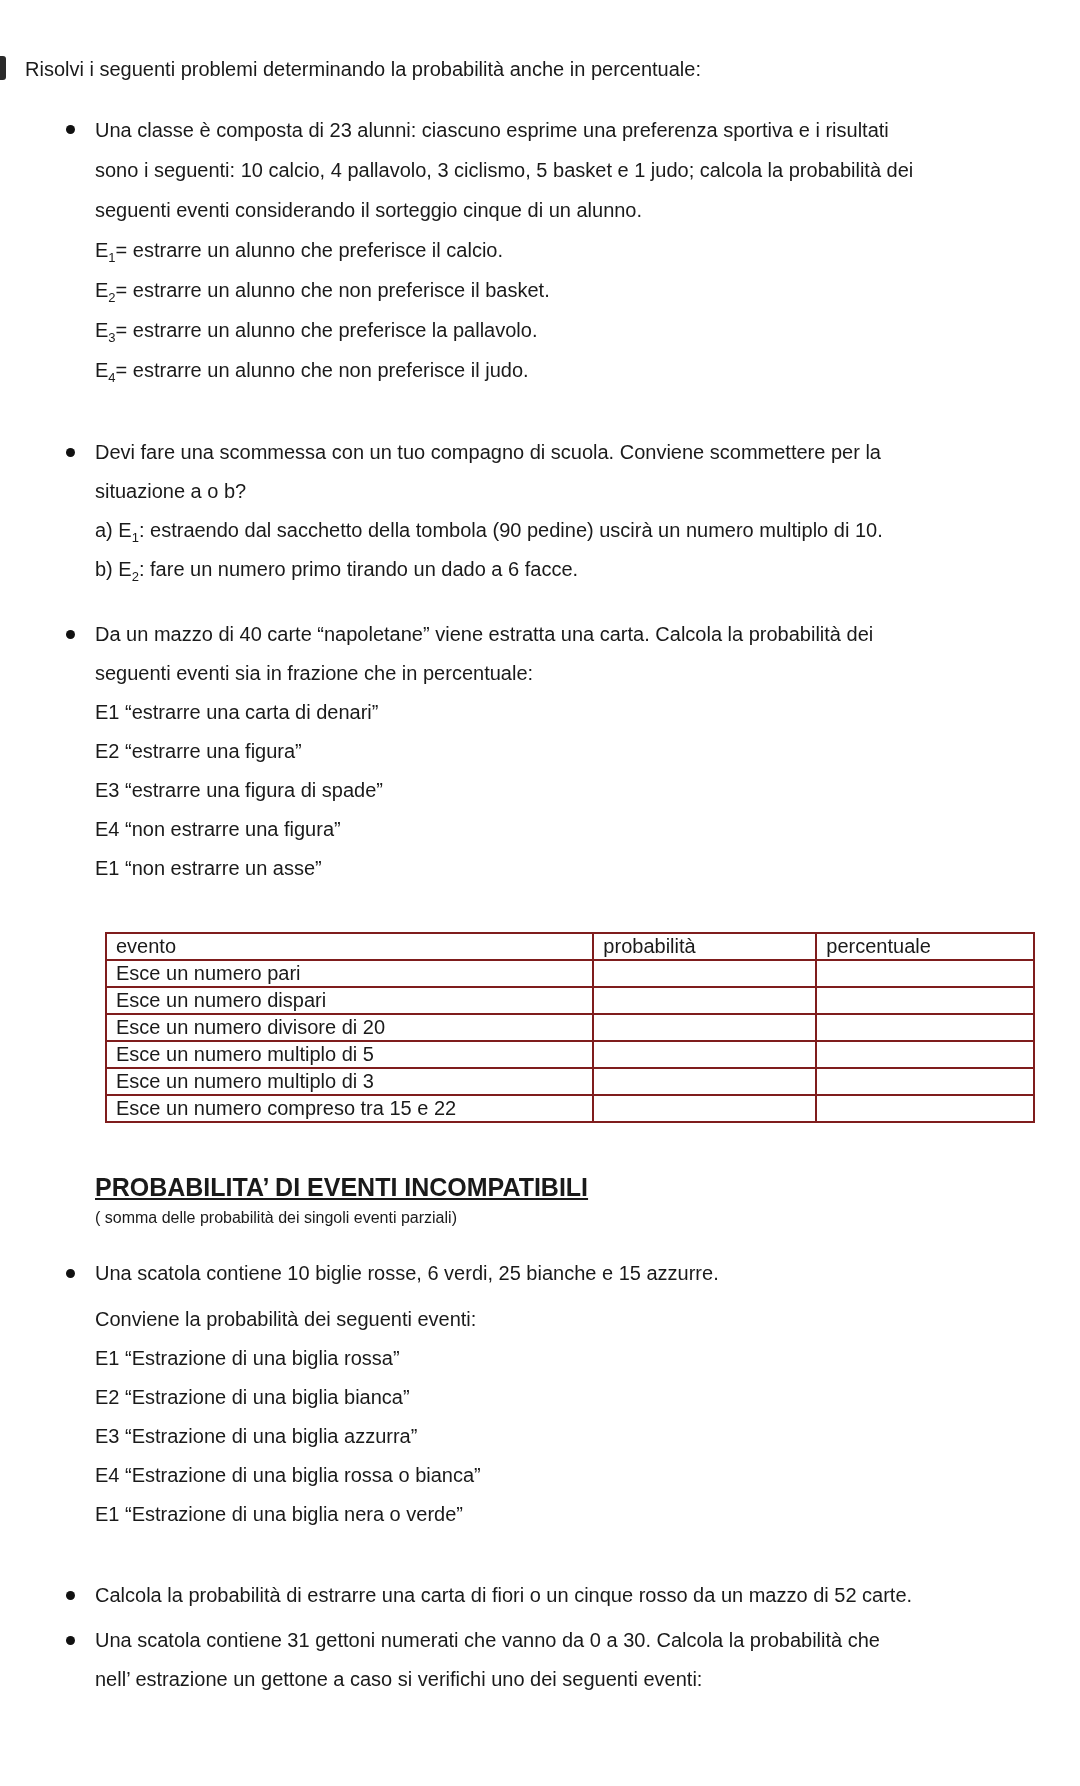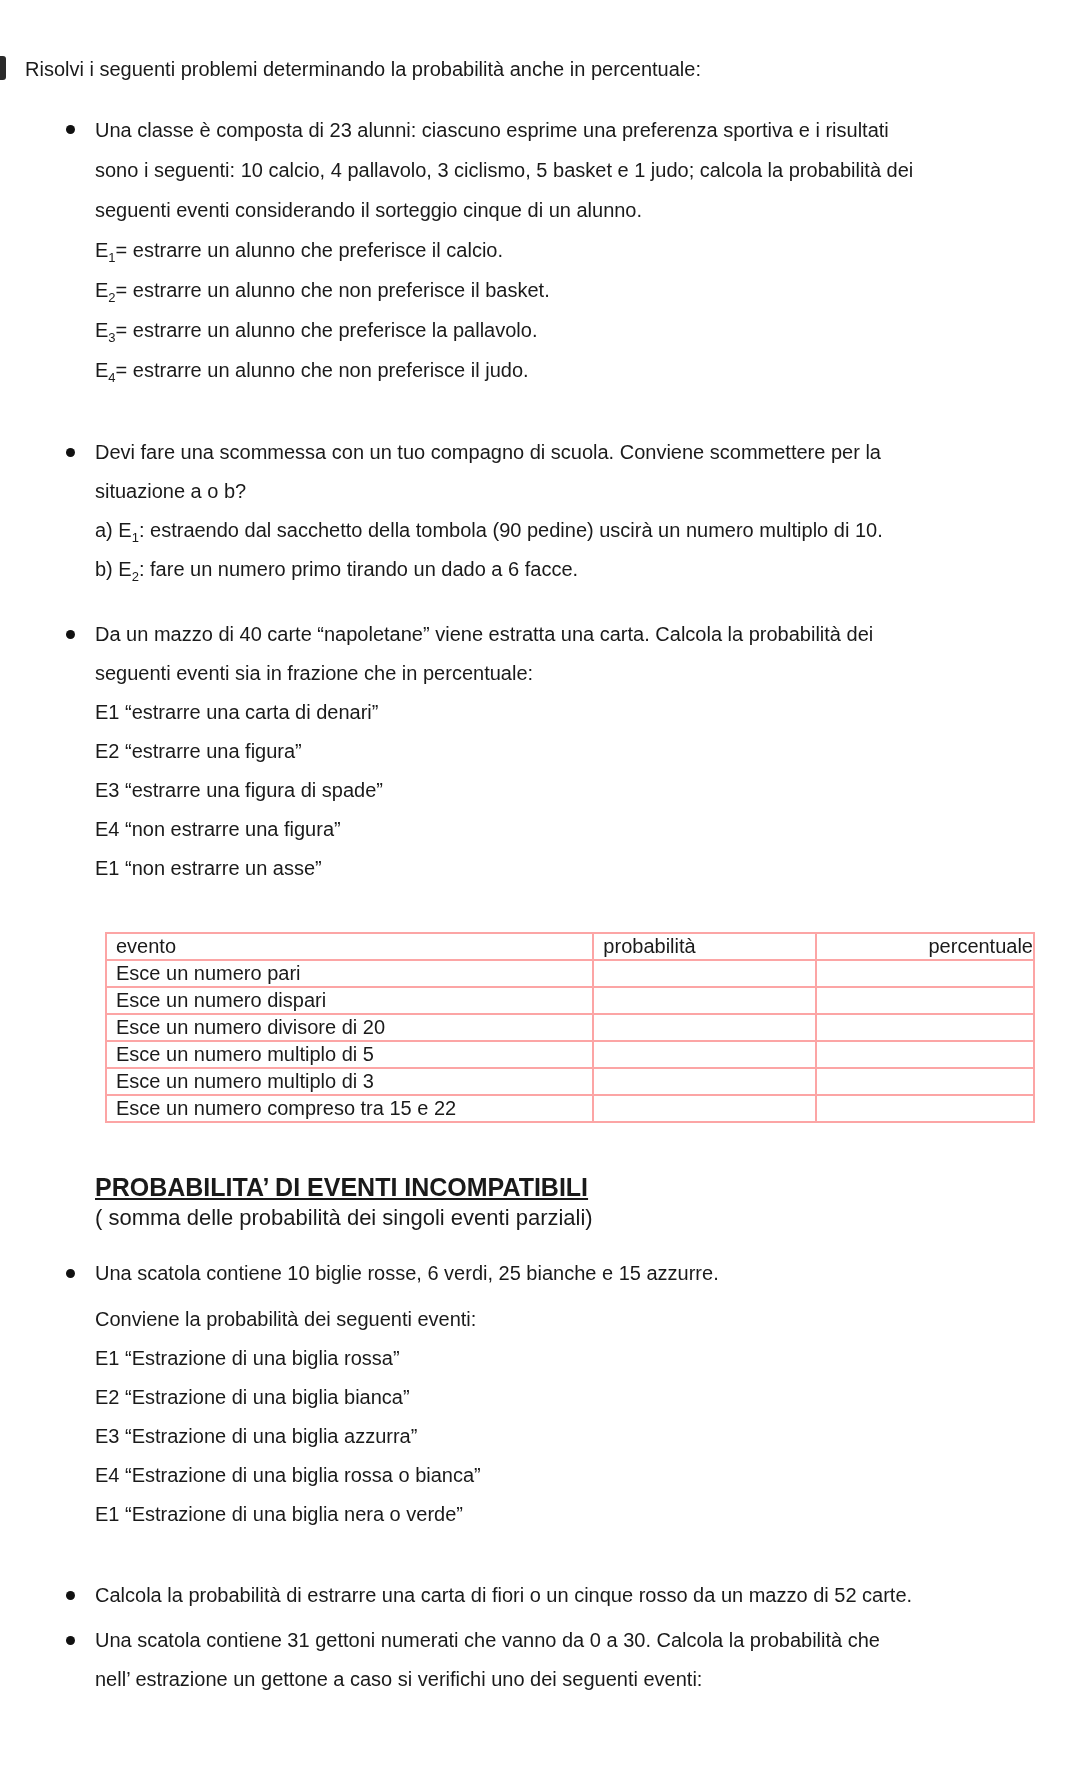--- a/index.html
+++ b/index.html
@@ -40,32 +40,32 @@
   .events { margin-left:29px; }
   .ev sub { font-size:13px; line-height:0; }
 
   .gap6 { margin-top:7px; }
 
   table.rtable {
     border-collapse:collapse; margin:2px 0 0 39px;
     width:930px; table-layout:fixed;
   }
   table.rtable td {
-    border:2px solid #fca5a5; font-size:20px; line-height:23px;
+    border:2px solid #7f1d1d; font-size:20px; line-height:23px;
     height:25px; padding:0 0 0 9px; overflow:hidden; white-space:nowrap;
   }
   td.c1 { width:53.2%; }
   td.c2 { width:23.7%; }
-  td.c3 { width:23.1%;text-align:right; }
+  td.c3 { width:23.1%; }
 
   .section-heading {
     margin:50px 0 0 95px; font-size:25px; font-weight:bold;
     text-decoration:underline; line-height:28px;
   }
-  .section-subtitle { margin:3px 0 0 95px; font-size:22px; line-height:28px; }
+  .section-subtitle { margin:3px 0 0 95px; font-size:16px; line-height:28px; }
 </style>
 </head>
 <body>
 
 <main class="doc">
   <span class="edge-artifact"></span>
 
   <p class="intro">Risolvi i seguenti problemi determinando la probabilità anche in percentuale:</p>
 
   <section class="problem p1">

